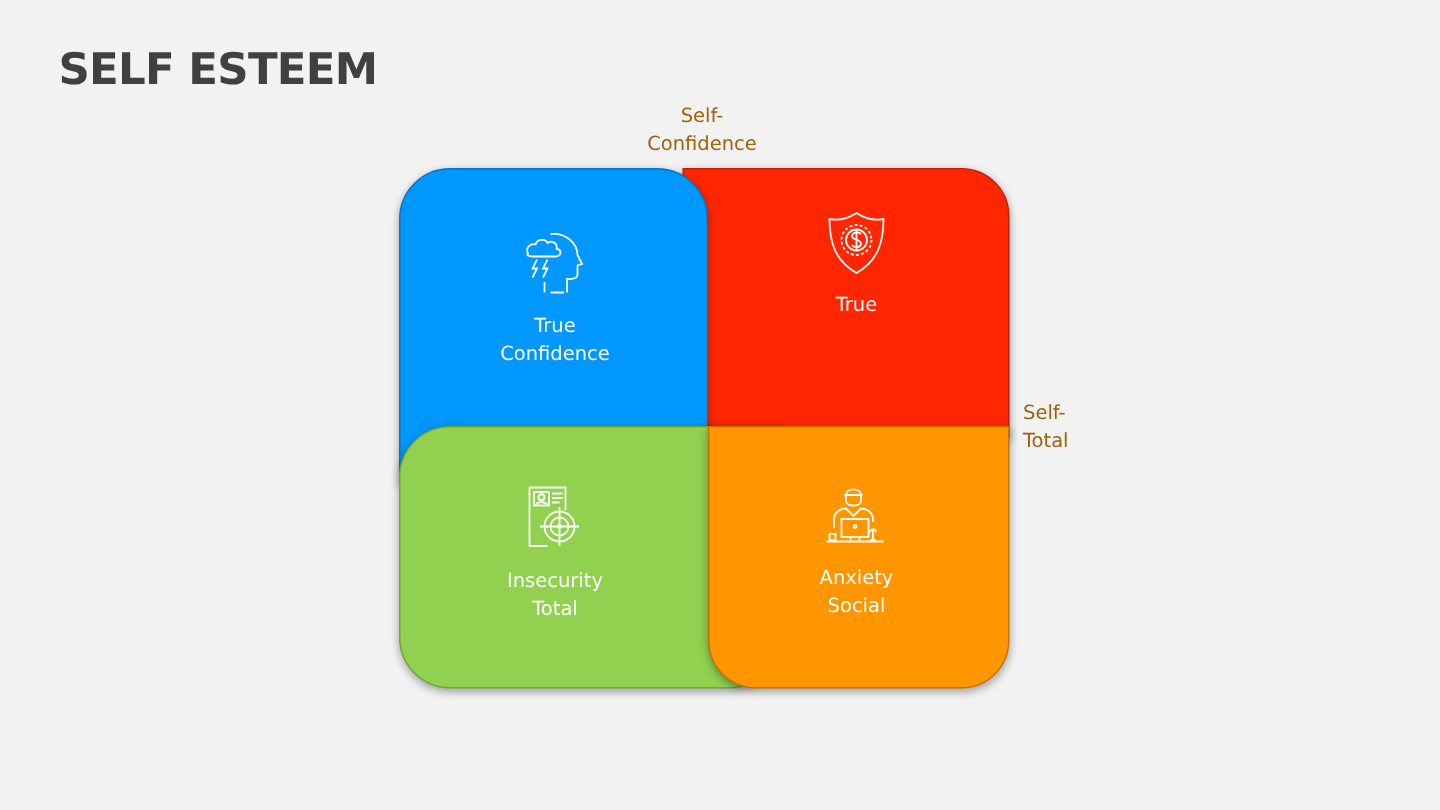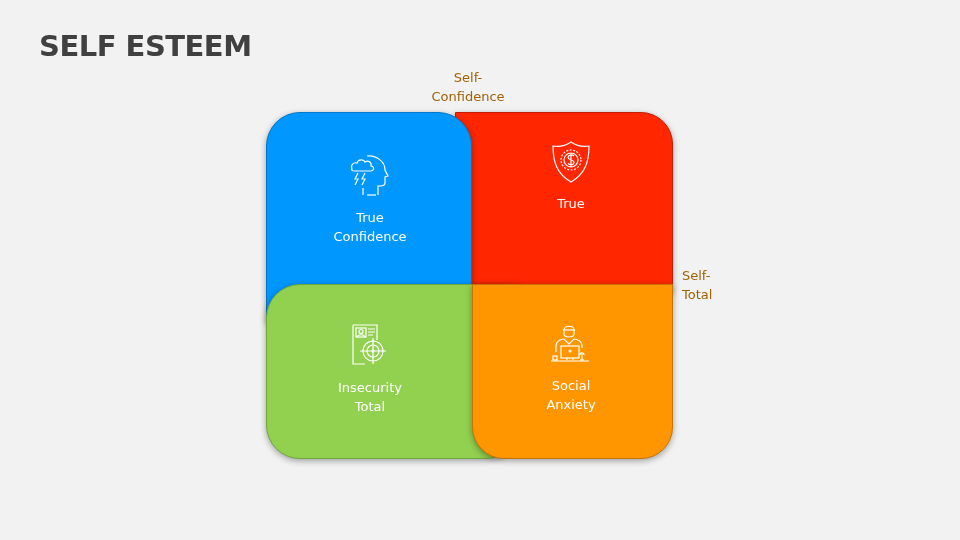--- a/index.html
+++ b/index.html
@@ -83,15 +83,15 @@
     <path d="M15 8 C15 3 25 3 25 8 L25 12 C25 16 15 16 15 12 Z"></path>
     <path d="M14 8 L26 8"></path>
     <path d="M7 30 L7 24 C7 19 12 17 15 17 L20 22 L25 17 C28 17 33 19 33 24 L33 26"></path>
     <rect x="12" y="24" width="18" height="12"></rect>
     <circle cx="21" cy="29" r="1"></circle>
     <path d="M18 36 L18 38 M24 36 L24 38"></path>
     <rect x="4" y="34" width="4" height="4"></rect>
     <path d="M33 38 L33 32 M31 33 C31 31 33 30 33 32 M35 33 C35 31 33 30 33 32 M31 38 L35 38"></path>
     <path d="M2 39 L40 39"></path>
   </svg>
+  <div>Anxiety</div>
   <div>Social</div>
-  <div>Anxiety</div>
 </div>
 
 </body></html>

